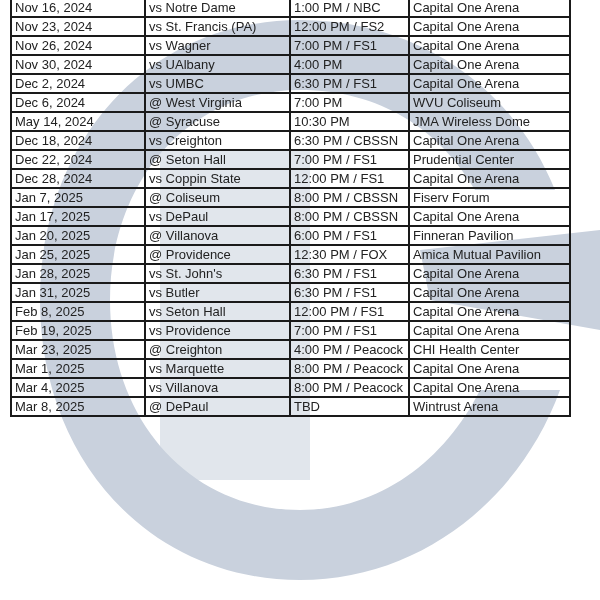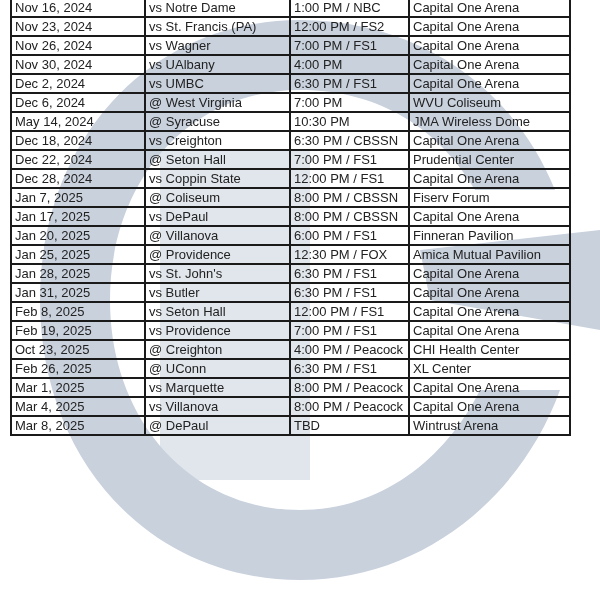--- a/index.html
+++ b/index.html
@@ -151,30 +151,24 @@
         <td>12:00 PM / FS1</td>
         <td>Capital One Arena</td>
       </tr>
       <tr>
         <td>Feb 19, 2025</td>
         <td>vs Providence</td>
         <td>7:00 PM / FS1</td>
         <td>Capital One Arena</td>
       </tr>
       <tr>
-        <td>Oct 23, 2025</td>
+        <td>Mar 23, 2025</td>
         <td>@ Creighton</td>
         <td>4:00 PM / Peacock</td>
         <td>CHI Health Center</td>
-      </tr>
-      <tr>
-        <td>Feb 26, 2025</td>
-        <td>@ UConn</td>
-        <td>6:30 PM / FS1</td>
-        <td>XL Center</td>
       </tr>
       <tr>
         <td>Mar 1, 2025</td>
         <td>vs Marquette</td>
         <td>8:00 PM / Peacock</td>
         <td>Capital One Arena</td>
       </tr>
       <tr>
         <td>Mar 4, 2025</td>
         <td>vs Villanova</td>

